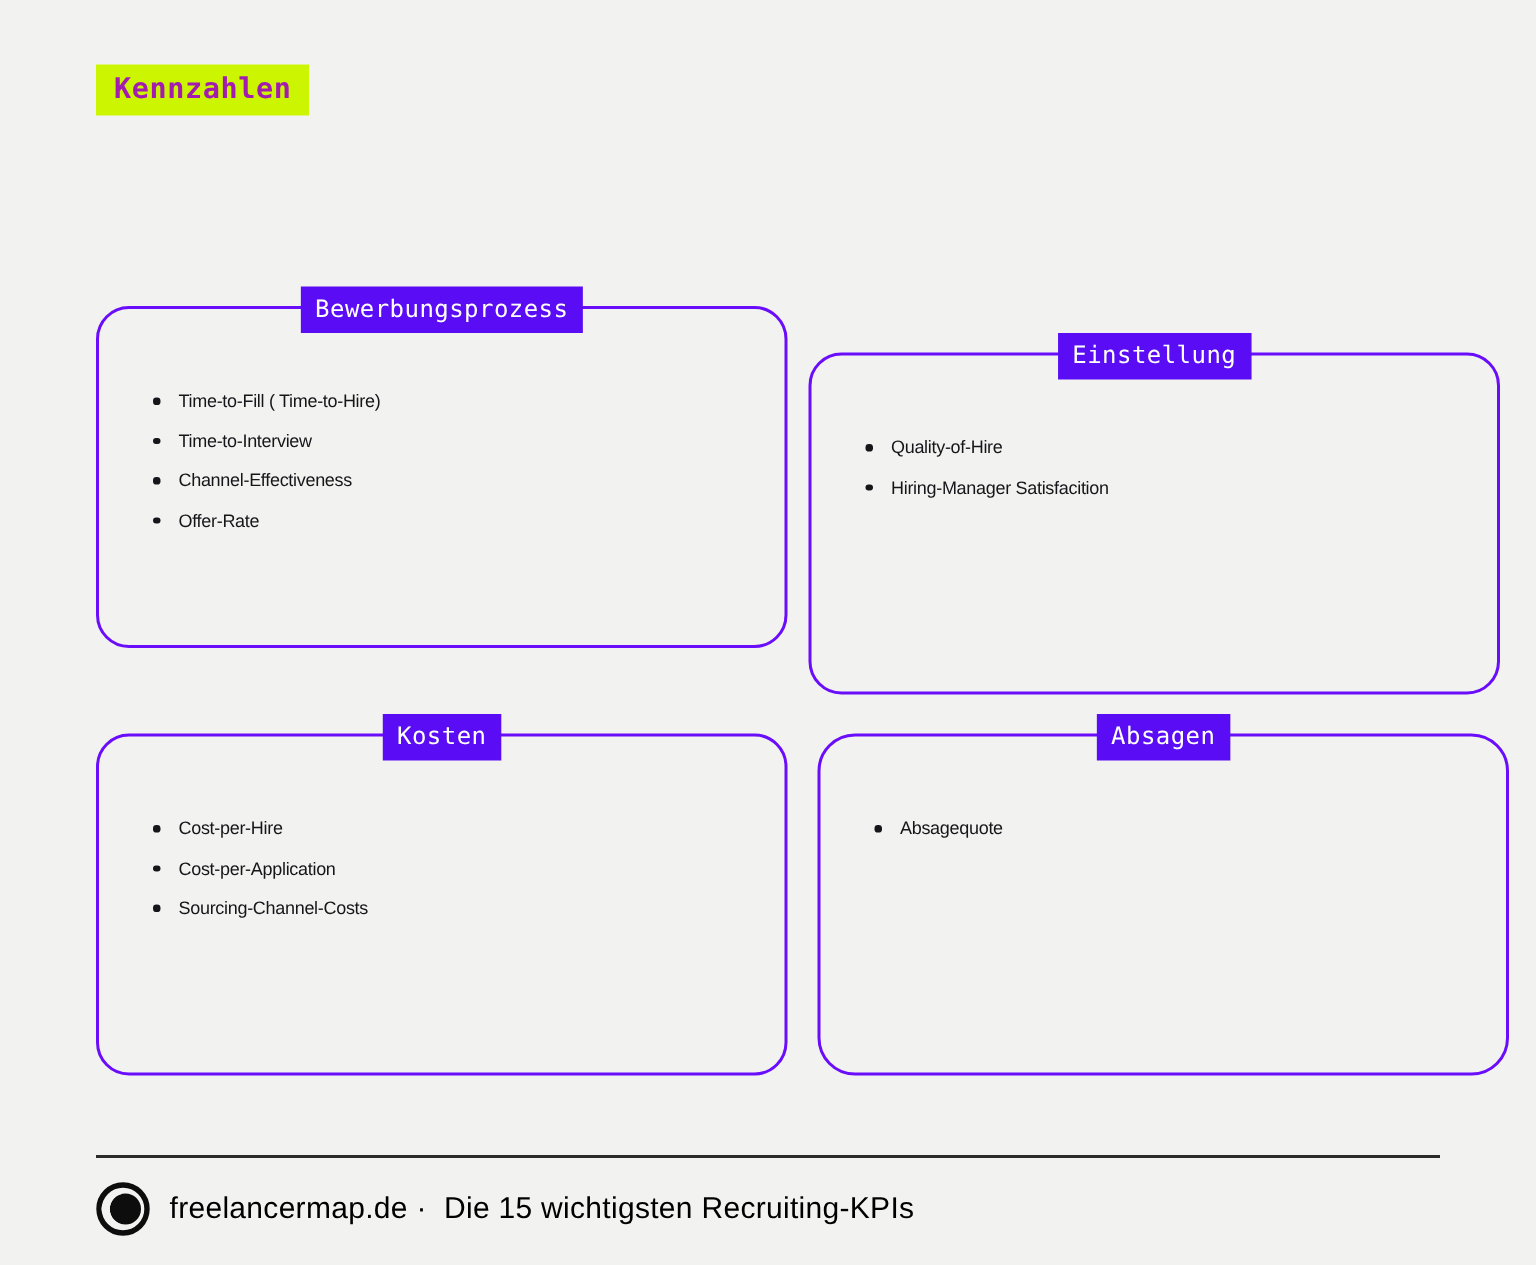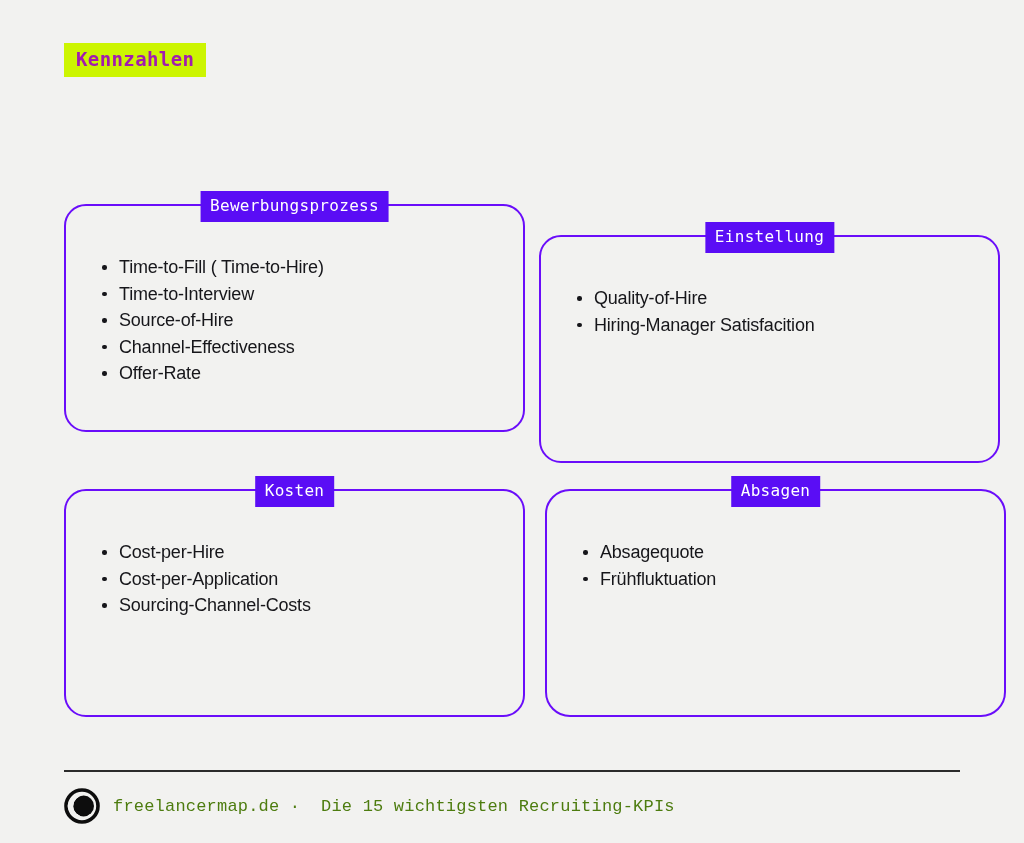--- a/index.html
+++ b/index.html
@@ -93,21 +93,21 @@
     position: absolute;
     left: 36px;
     top: 48px;
     right: 20px;
     margin: 0;
     padding: 0;
     list-style: none;
   }
   .card-list li {
     position: relative;
-    font-size: 18px;
+    font-size: 12px;
     color: #16161a;
     line-height: 26.5px;
     letter-spacing: -0.2px;
     padding-left: 17px;
     white-space: nowrap;
   }
   .card-list li::before {
     content: "";
     position: absolute;
     left: 0px;
@@ -138,44 +138,43 @@
   }
 
   .footer-logo {
     width: 36px;
     height: 36px;
     flex: 0 0 36px;
     display: block;
   }
 
   .footer-text {
-    font-family: Liberation Mono, monospace;
-    font-size: 17px;
-    color: #4d7c0f;
+    font-family: Liberation Sans, sans-serif;
+    font-size: 20px;
+    color: #000000;
     letter-spacing: 0.2px;
     white-space: pre;
     line-height: 1;
   }
 </style>
 </head>
 <body>
 
 <div class="page">
 
   <div class="eyebrow">Kennzahlen</div>
 
 
   <div class="cards">
 
     <div class="card c1">
       <div class="card-badge">Bewerbungsprozess</div>
       <ul class="card-list">
         <li>Time-to-Fill ( Time-to-Hire)</li>
         <li>Time-to-Interview</li>
-        <li>Source-of-Hire</li>
         <li>Channel-Effectiveness</li>
         <li>Offer-Rate</li>
       </ul>
     </div>
 
     <div class="card c2">
       <div class="card-badge">Einstellung</div>
       <ul class="card-list">
         <li>Quality-of-Hire</li>
         <li>Hiring-Manager Satisfacition</li>
@@ -188,21 +187,20 @@
         <li>Cost-per-Hire</li>
         <li>Cost-per-Application</li>
         <li>Sourcing-Channel-Costs</li>
       </ul>
     </div>
 
     <div class="card c4">
       <div class="card-badge">Absagen</div>
       <ul class="card-list">
         <li>Absagequote</li>
-        <li>Frühfluktuation</li>
       </ul>
     </div>
 
   </div>
 
   <div class="footer-divider"></div>
 
   <div class="footer">
     <svg class="footer-logo" viewBox="0 0 36 36">
       <circle cx="18" cy="18" r="16" fill="none" stroke="#0d0d0d" stroke-width="3.6"></circle>

